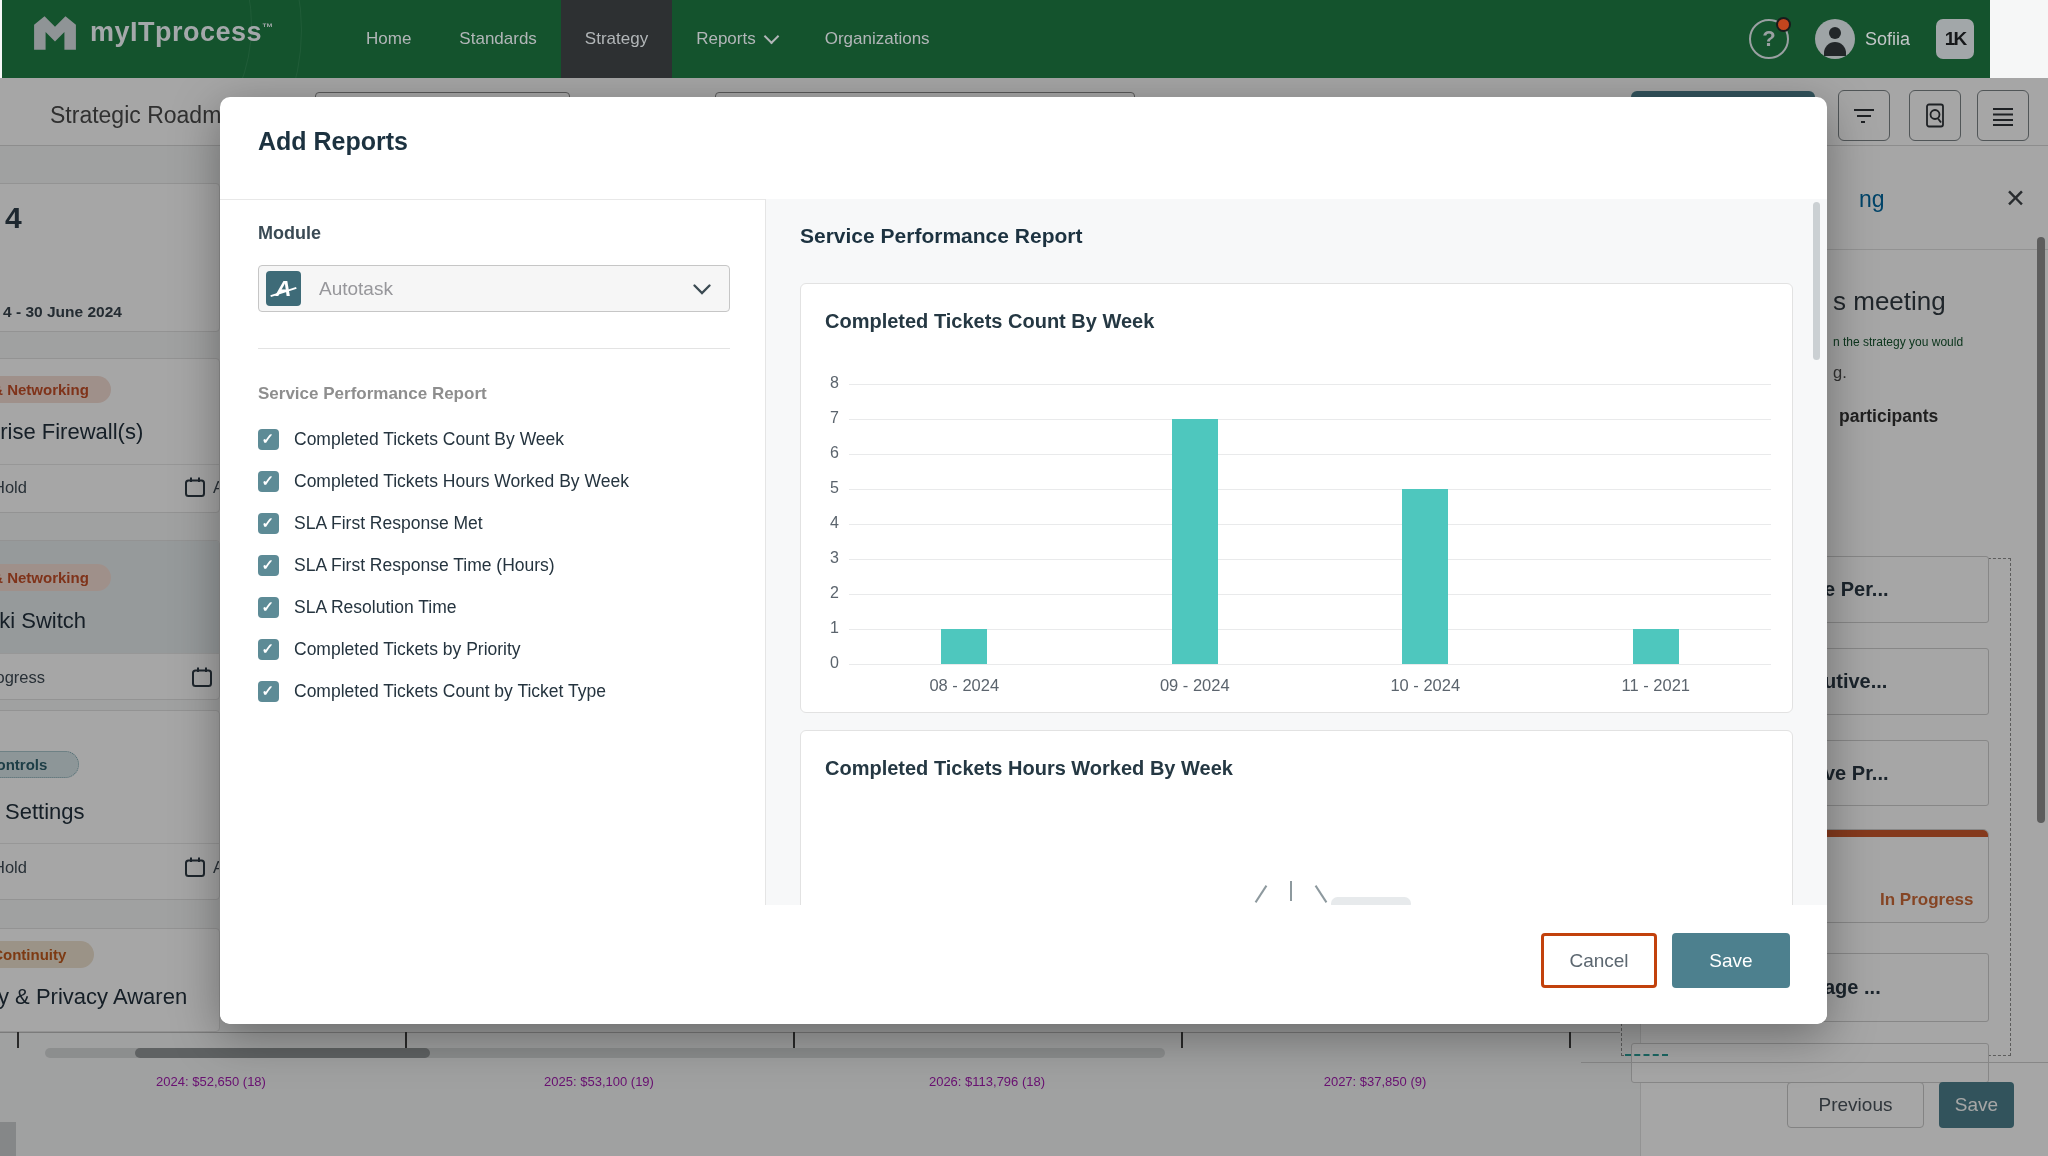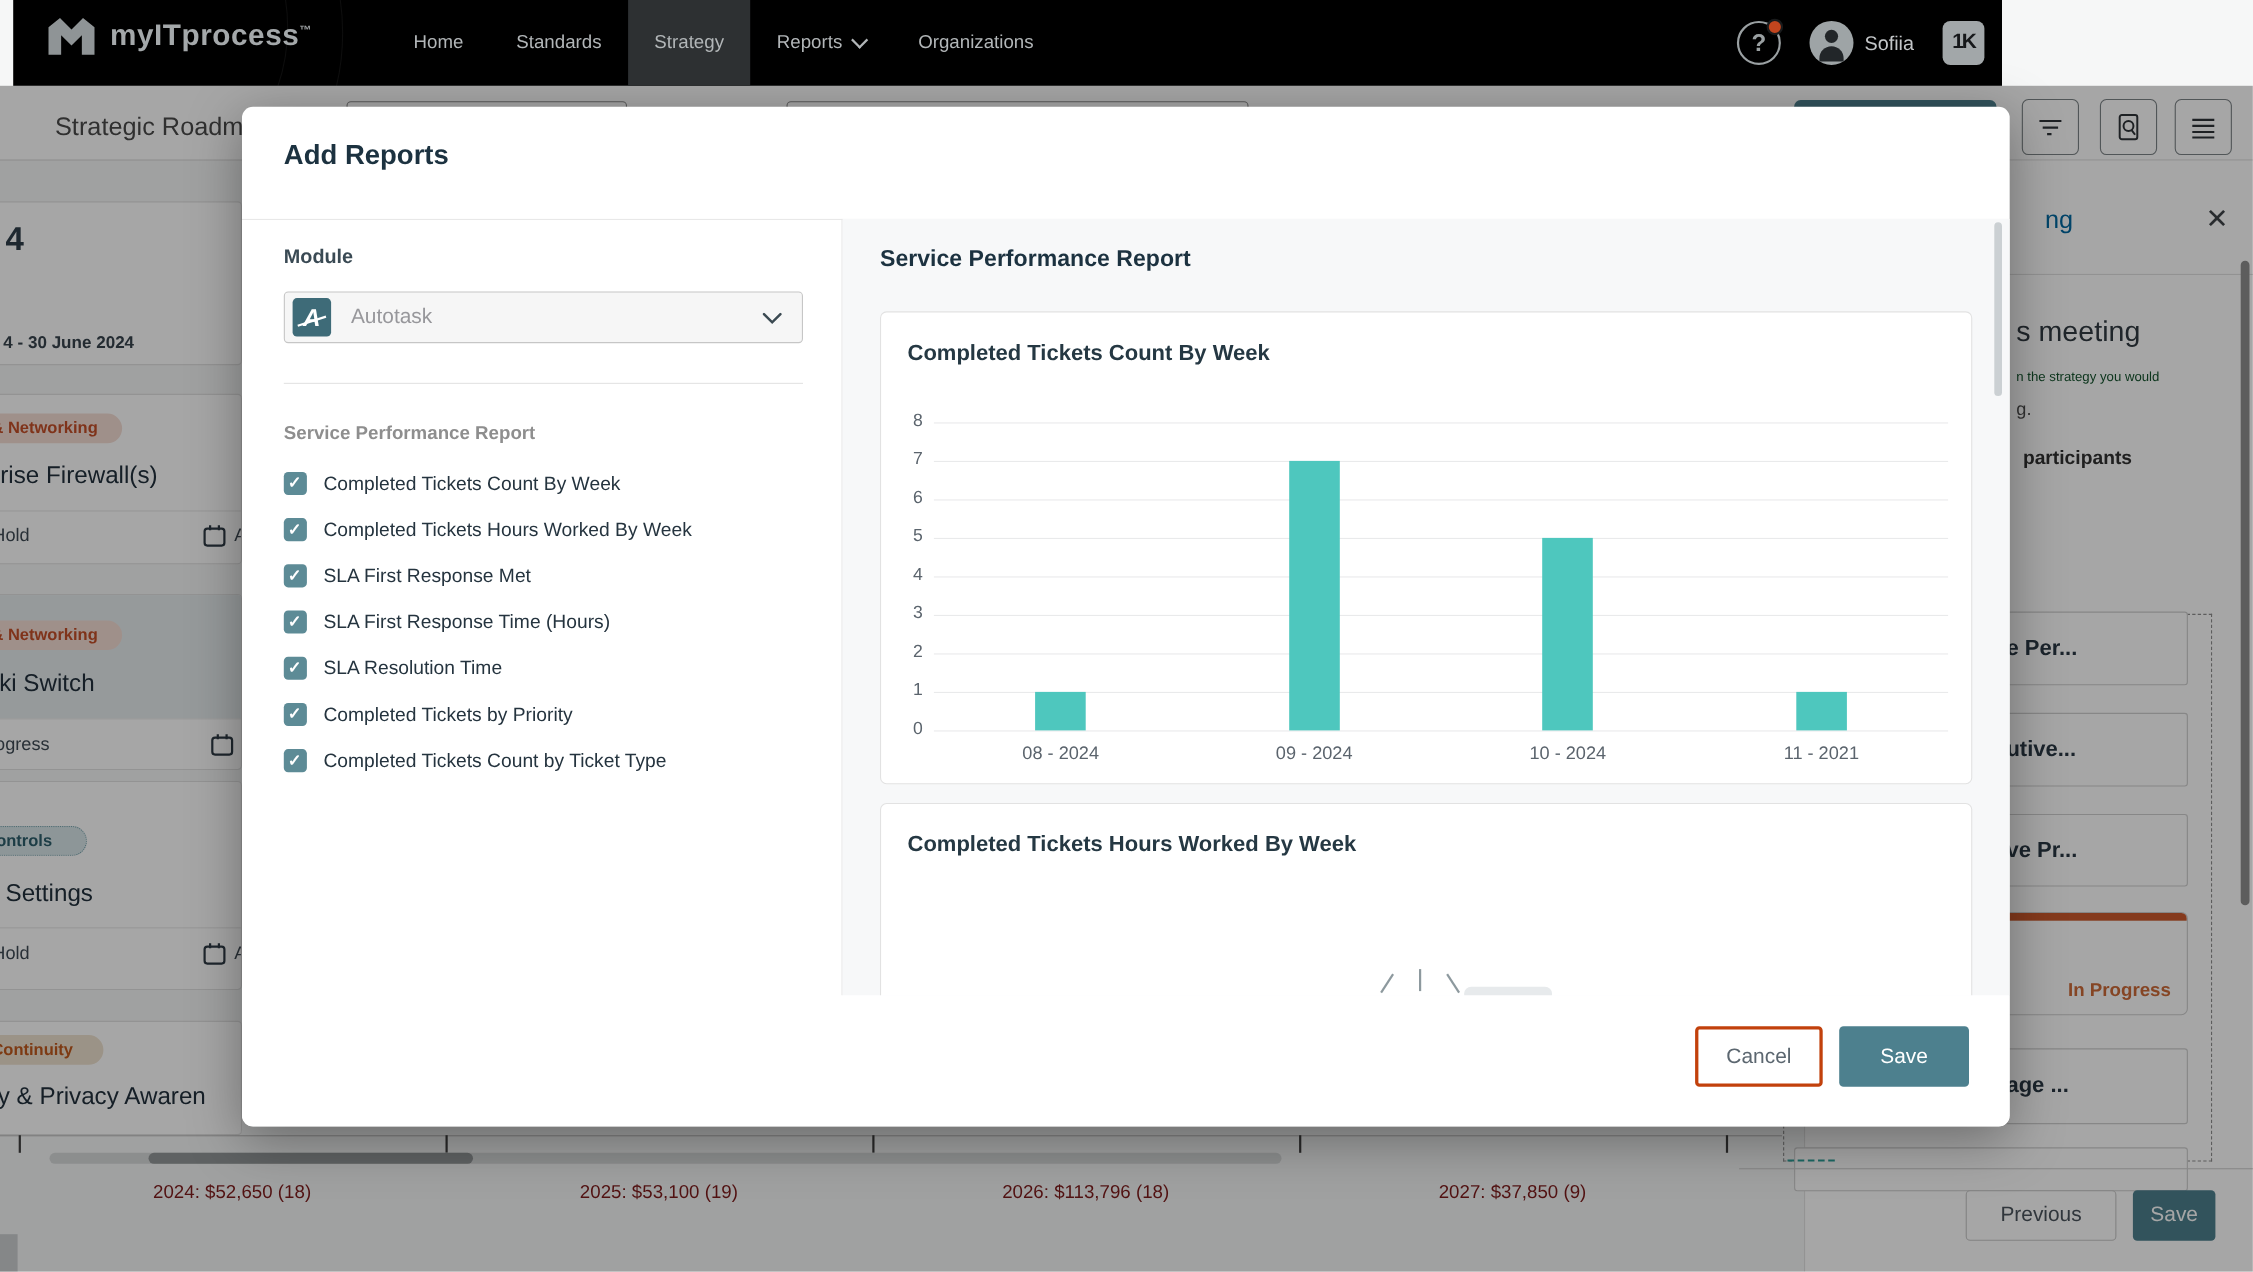--- a/index.html
+++ b/index.html
@@ -1,21 +1,21 @@
 <!DOCTYPE html>
 <html><head>
 <meta charset="utf-8">
 <style>
   * { margin:0; padding:0; box-sizing:border-box; }
   html,body { width:2048px; height:1156px; overflow:hidden; background:#f6f7f7;
               font-family:"Liberation Sans", sans-serif; }
   .abs { position:absolute; }
 
   
-  .nav { position:absolute; left:12px; top:0; width:1808px; height:78px; background:#000000; overflow:hidden; z-index:20; }
+  .nav { position:absolute; left:2px; top:0; width:1988px; height:78px; background:#14532d; overflow:hidden; z-index:20; }
   .nav .arc { position:absolute; border:1px solid rgba(255,255,255,0.05); border-radius:50%; }
   .brand { position:absolute; left:30px; top:14px; display:flex; align-items:center; gap:12px; }
   .brand-text { color:#a4a8aa; font-size:27px; font-weight:bold; letter-spacing:.5px; }
   .brand-text sup { font-size:11px; }
   .nav-items { position:absolute; left:340px; top:0; height:78px; display:flex; align-items:stretch; }
   .nav-item { display:flex; align-items:center; padding:0 24px; color:#b2b6b8; font-size:17px; cursor:pointer; }
   .nav-item.active { background:#2d3032; }
   .chev { width:11px; height:11px; border-right:2px solid #b2b6b8; border-bottom:2px solid #b2b6b8;
           transform:rotate(45deg); margin-left:10px; margin-top:-6px; }
   .nav-right { position:absolute; right:16px; top:0; height:78px; display:flex; align-items:center; gap:26px; }
@@ -45,21 +45,21 @@
   .badge.orange { background:#f5ddd5; color:#c44f28; }
   .badge.teal   { background:#d9e7ea; color:#2d5f6c; border:1px dotted #7ba6b0; }
   .badge.tan    { background:#efe2cf; color:#c05a1e; }
   .card-title { position:absolute; font-size:22px; color:#22313d; white-space:nowrap; }
   .card-div { position:absolute; left:0; width:100%; height:1px; background:#e8e8e8; }
   .status { position:absolute; font-size:16.5px; color:#3f4b55; white-space:nowrap; }
   .cal { position:absolute; width:22px; height:22px; }
 
   .tl-line { position:absolute; left:0; top:954px; width:1620px; height:1px; background:#bdbdbd; }
   .tl-tick { position:absolute; top:954px; width:2px; height:16px; background:#3f3f3f; }
-  .tl-label { position:absolute; top:996px; width:300px; text-align:center; font-size:17px; color:#7f1d1d; }
+  .tl-label { position:absolute; top:996px; width:300px; text-align:center; font-size:13px; color:#a21caf; }
   .hscroll-track { position:absolute; left:45px; top:970px; width:1120px; height:10px; background:#d8dadb; border-radius:5px; }
   .hscroll-thumb { position:absolute; left:135px; top:970px; width:295px; height:10px; background:#939798; border-radius:5px; cursor:pointer;}
   .corner-block { position:absolute; left:0; top:1044px; width:16px; height:34px; background:#cdd0d1; }
 
   
   .rpanel { position:absolute; left:1640px; top:68px; width:408px; height:1010px; background:#ffffff; border-left:1px solid #e2e2e2; }
   .rp-abs { position:absolute; white-space:nowrap; }
   .rp-box { position:absolute; left:-10px; width:358px; background:#fff; border:1px solid #cfcfcf; border-radius:3px; }
   .rp-box-label { position:absolute; left:192px; font-size:20px; font-weight:bold; color:#2a3844; white-space:nowrap; }
   .page-btn { position:absolute; height:46px; border-radius:4px; font-size:19px; display:flex; align-items:center; justify-content:center; cursor:pointer;}

